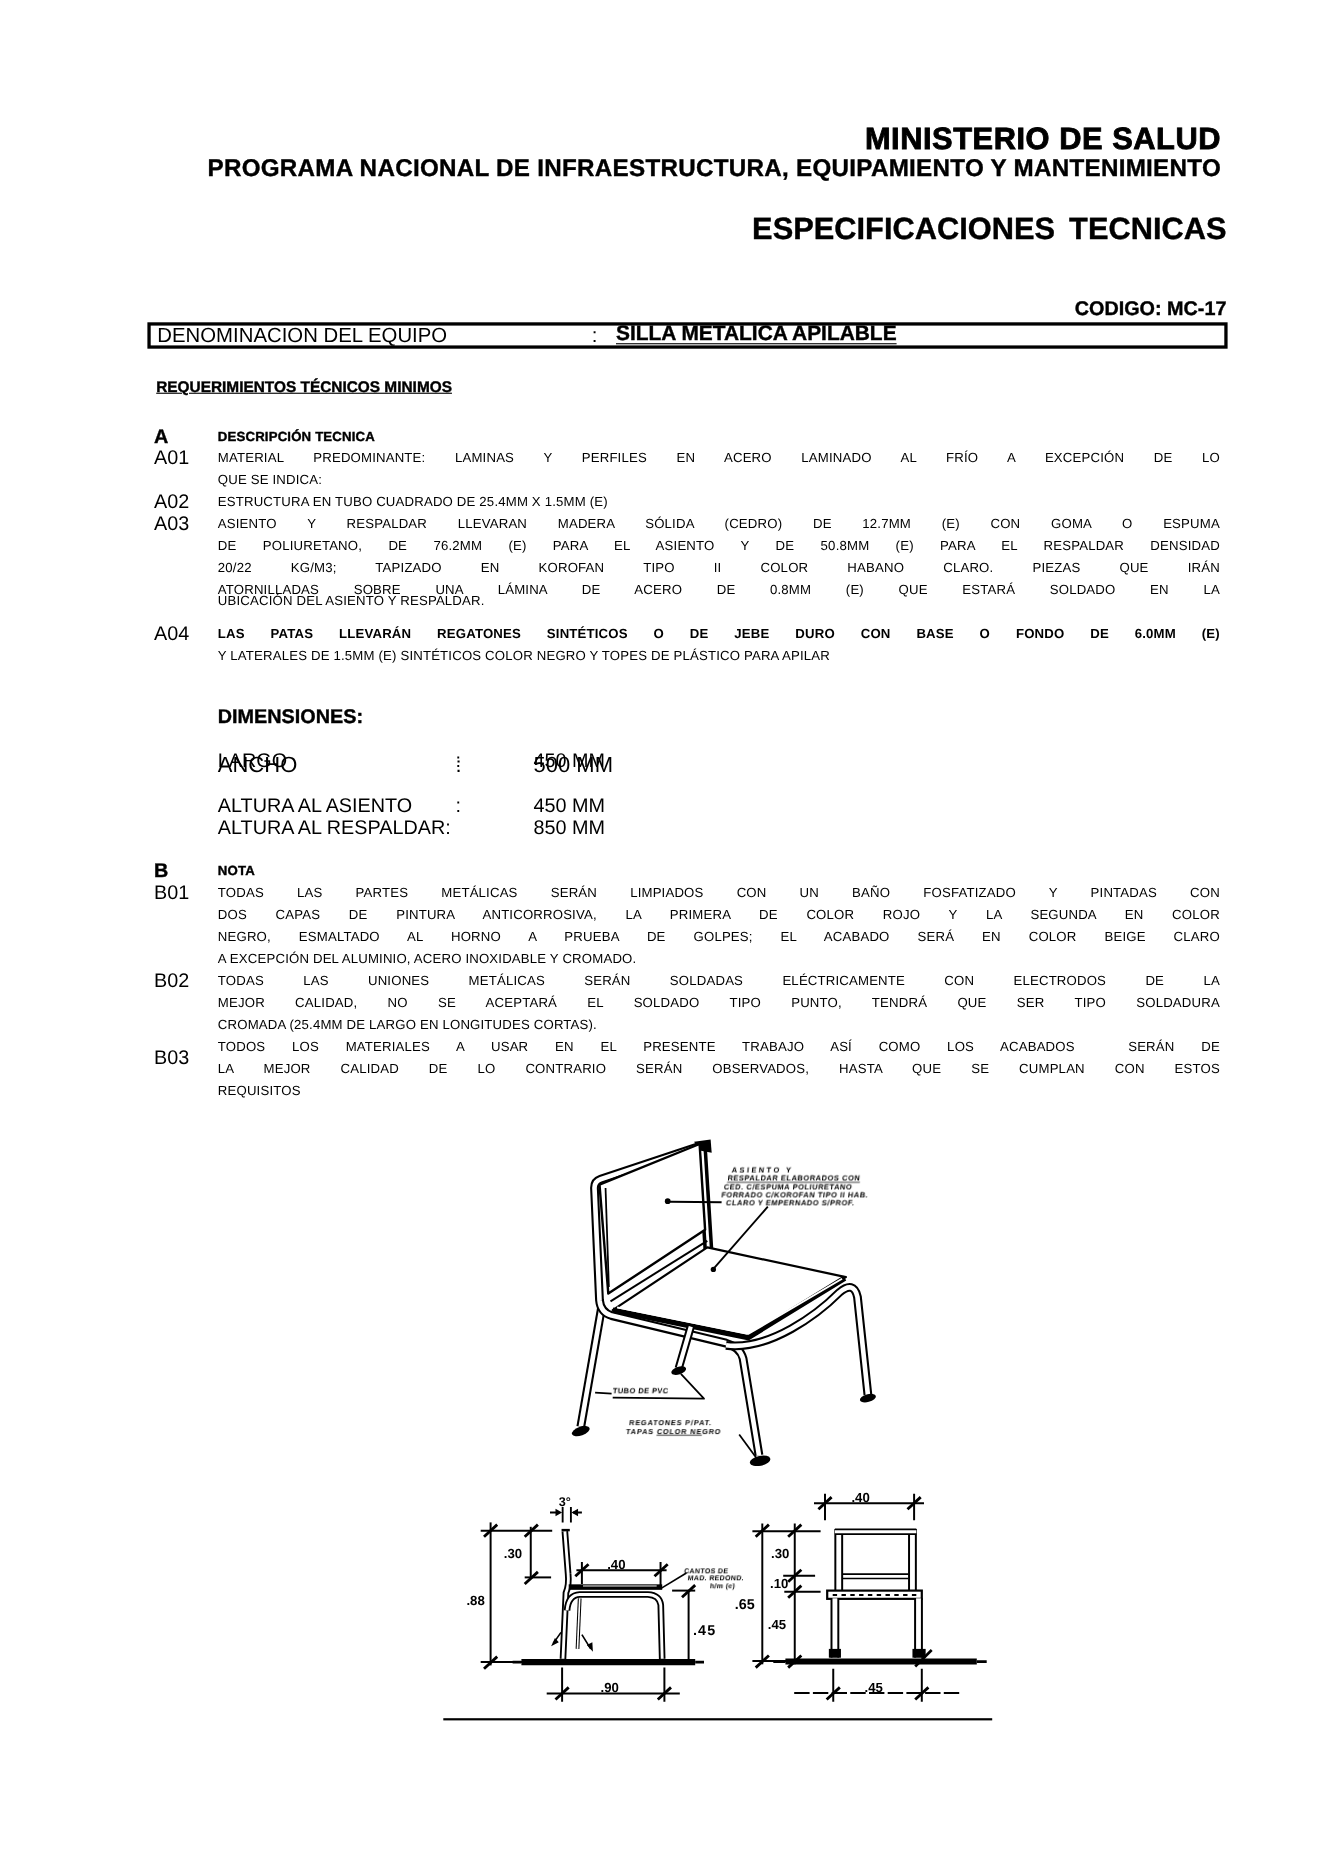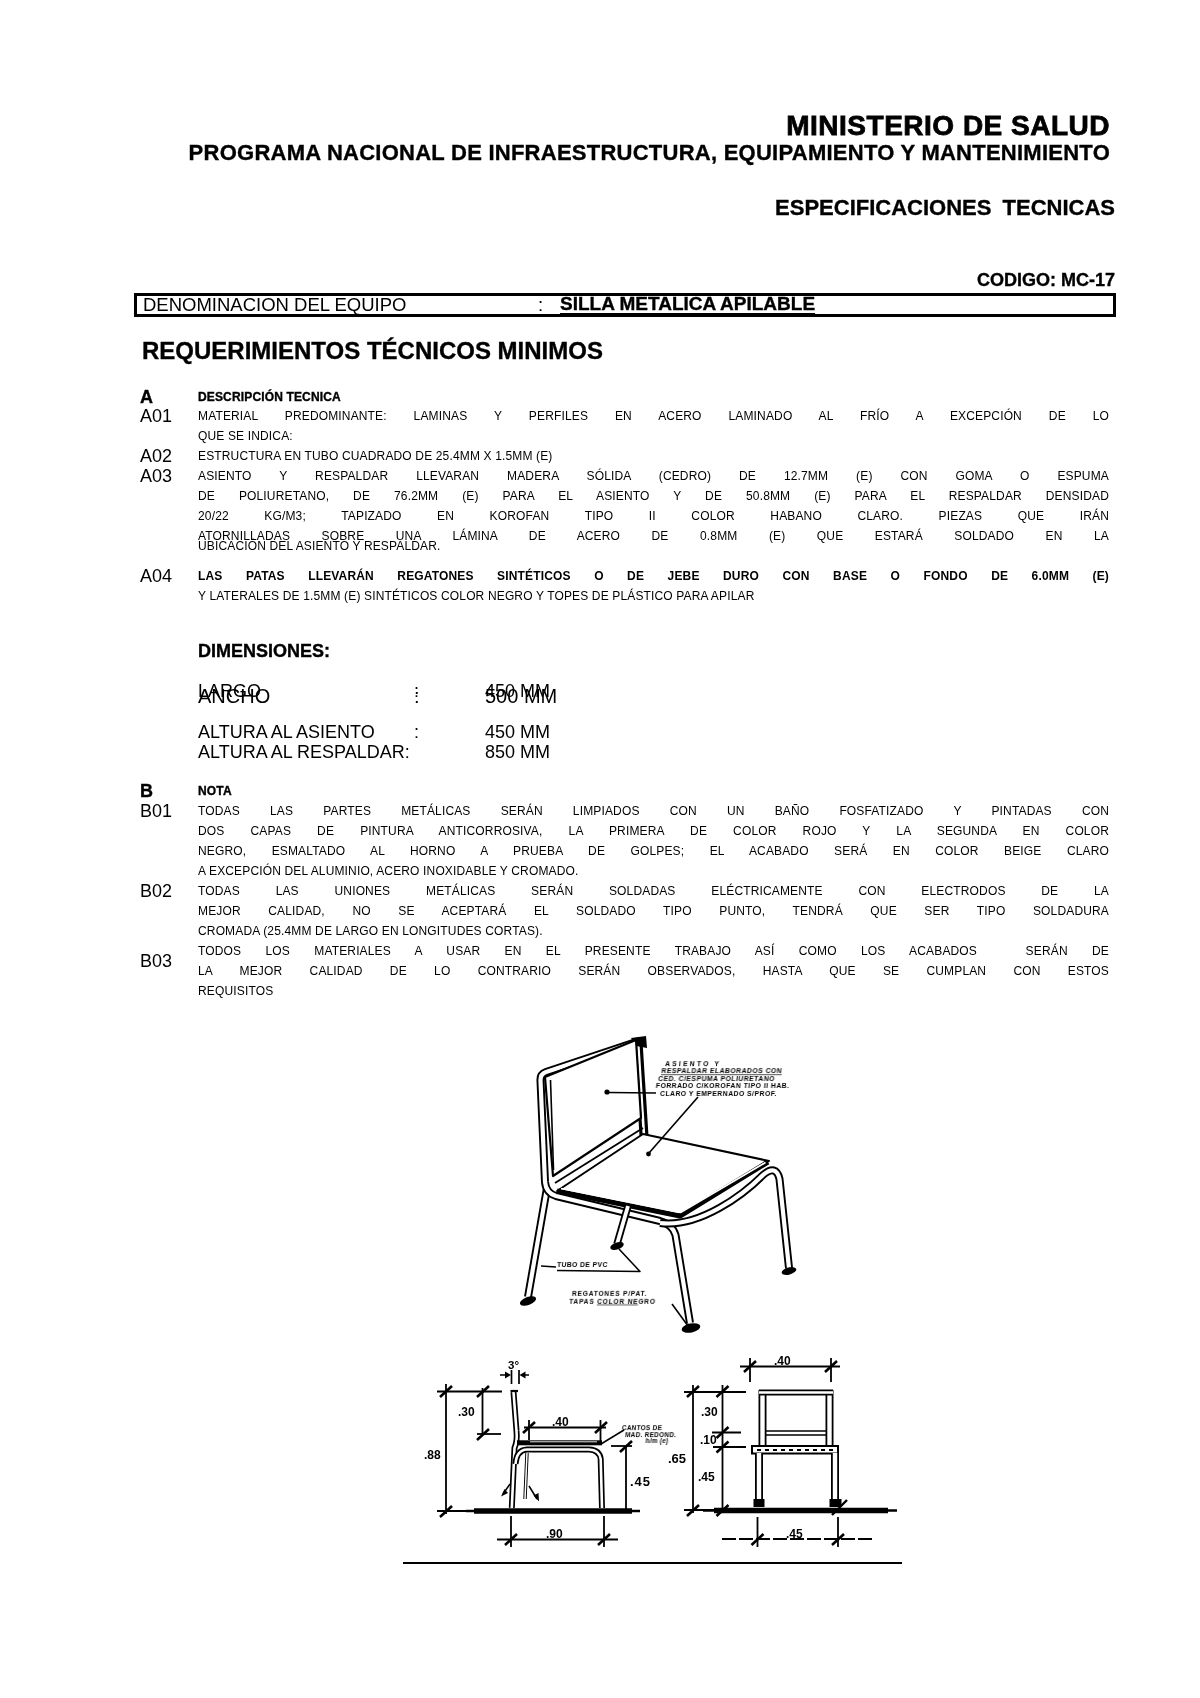--- a/index.html
+++ b/index.html
@@ -12,33 +12,33 @@
 .lbl{position:absolute;left:140px;font-size:18px;line-height:20px;}
 .ink{ -webkit-text-stroke:0.35px #000; }
 </style>
 </head>
 <body>
 
 <div class="abs ctr b" style="top:112px;font-size:28px;line-height:28px;letter-spacing:0.5px;-webkit-text-stroke:0.8px #000;">MINISTERIO DE SALUD</div>
 
 <div class="abs ctr b ink" style="top:142px;font-size:22px;line-height:22px;letter-spacing:0.25px;">PROGRAMA NACIONAL DE INFRAESTRUCTURA, EQUIPAMIENTO Y MANTENIMIENTO</div>
 
-<div class="abs ctr b ink" style="top:197px;left:147px;font-size:22px;line-height:22px;word-spacing:5px;">ESPECIFICACIONES TECNICAS</div>
+<div class="abs ctr b ink" style="top:197px;left:147px;font-size:28px;line-height:22px;word-spacing:5px;">ESPECIFICACIONES TECNICAS</div>
 
 <div class="abs ctr b ink" style="top:245px;left:147px;font-size:18px;line-height:22px;margin-top:24px;">CODIGO: MC-17</div>
 
 <div class="abs" style="left:134px;top:293px;width:982px;height:24px;border:3px solid #000;box-sizing:border-box;"></div>
 
 <div class="abs" style="left:143px;top:296px;font-size:18.5px;line-height:18px;">DENOMINACION DEL EQUIPO</div>
 
 <div class="abs" style="left:538px;top:296px;font-size:18.5px;line-height:18px;">:</div>
 
 <div class="abs b ink" style="left:560px;top:295px;font-size:19px;line-height:18px;text-decoration:underline;text-underline-offset:3px;">SILLA METALICA APILABLE</div>
 
-<div class="abs b ink" style="left:142px;top:341px;font-size:24px;line-height:20px;">REQUERIMIENTOS TÉCNICOS MINIMOS</div>
+<div class="abs b ink" style="left:142px;top:341px;font-size:14px;line-height:20px;text-decoration:underline;">REQUERIMIENTOS TÉCNICOS MINIMOS</div>
 
 <div class="lbl b ink" style="top:387px;">A</div>
 <div class="line b ink" style="top:387px;">DESCRIPCIÓN TECNICA</div>
 
 <div class="lbl" style="top:406px;">A01</div>
 <div class="line just" style="top:406px;">MATERIAL PREDOMINANTE: LAMINAS Y PERFILES EN ACERO LAMINADO AL FRÍO A EXCEPCIÓN DE LO</div>
 <div class="line" style="top:426px;">QUE SE INDICA:</div>
 
 <div class="lbl" style="top:446px;">A02</div>
 <div class="line" style="top:446px;">ESTRUCTURA EN TUBO CUADRADO DE 25.4MM X 1.5MM (E)</div>

